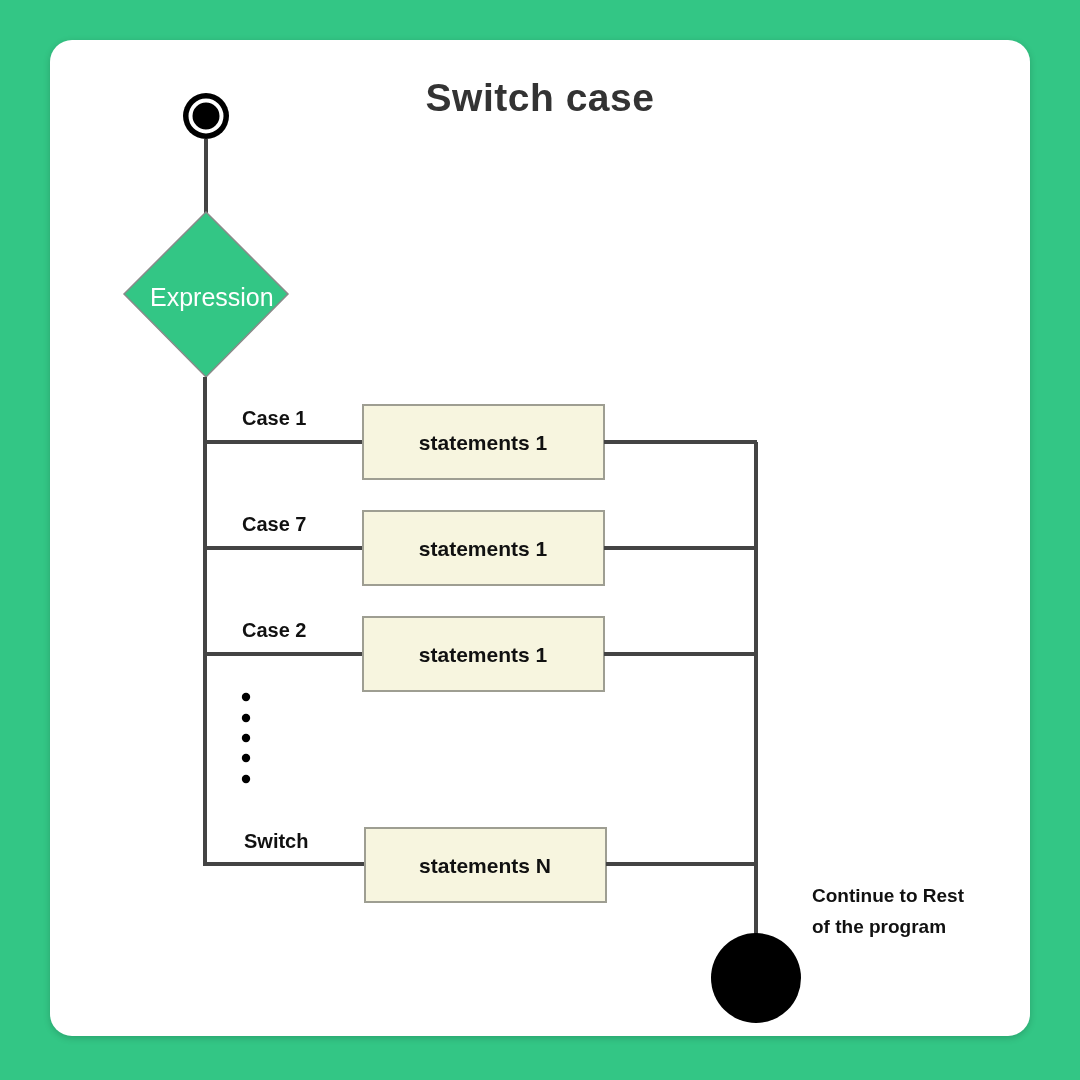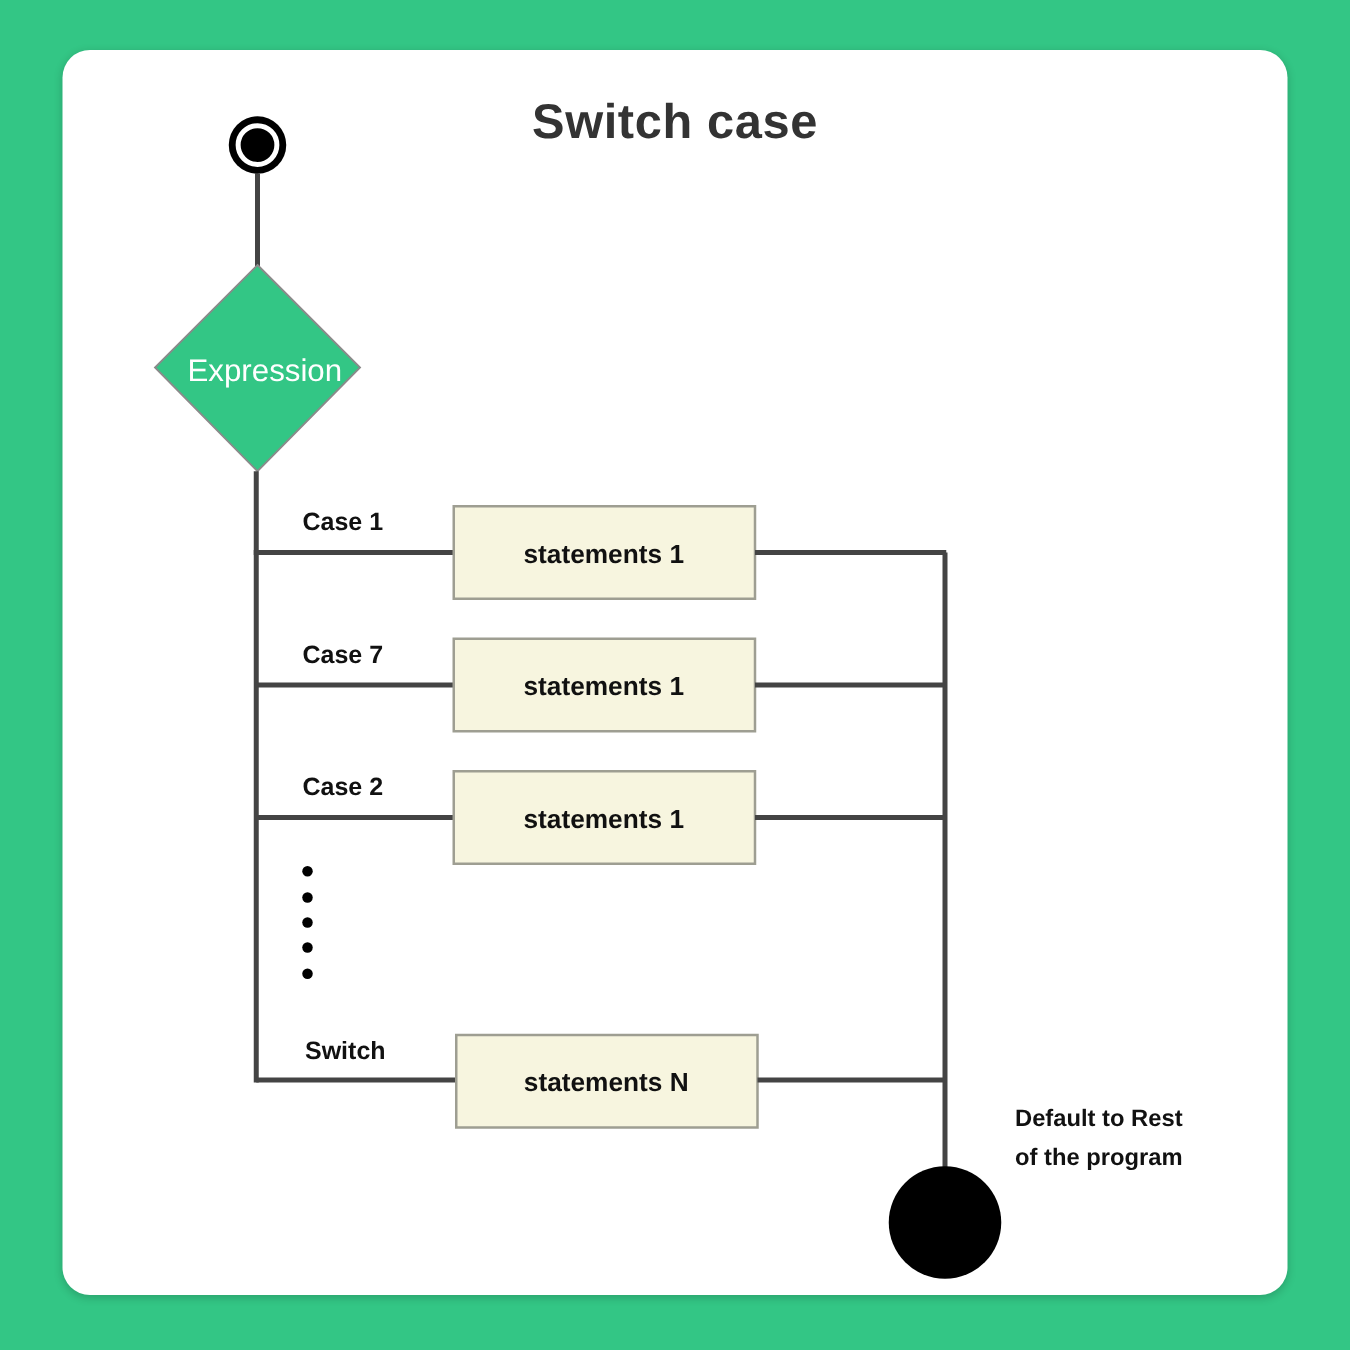--- a/index.html
+++ b/index.html
@@ -124,17 +124,17 @@
   <div class="title">Switch case</div>
 
   <div class="diamond-label" style="left:150px; top:283px;">Expression</div>
 
   <div class="case-label" style="left:242px; top:407px;">Case 1</div>
   <div class="case-label" style="left:242px; top:513px;">Case 7</div>
   <div class="case-label" style="left:242px; top:619px;">Case 2</div>
   <div class="case-label" style="left:244px; top:830px;">Switch</div>
 
   <div class="continue-label">
-    <div>Default to Rest</div>
+    <div>Continue to Rest</div>
     <div>of the program</div>
   </div>
 
 </div>
 
 </body></html>

